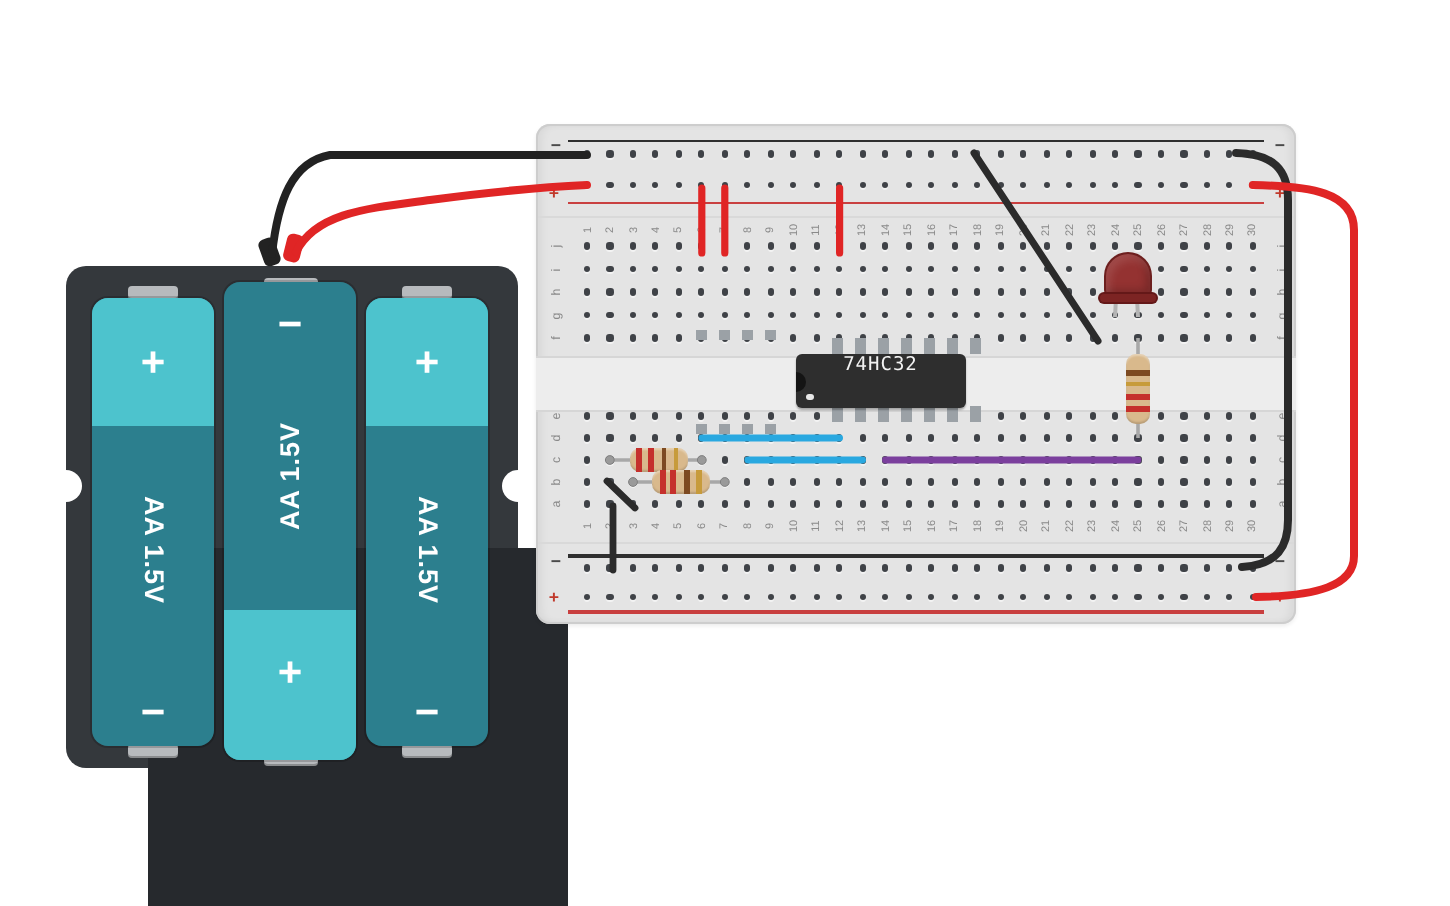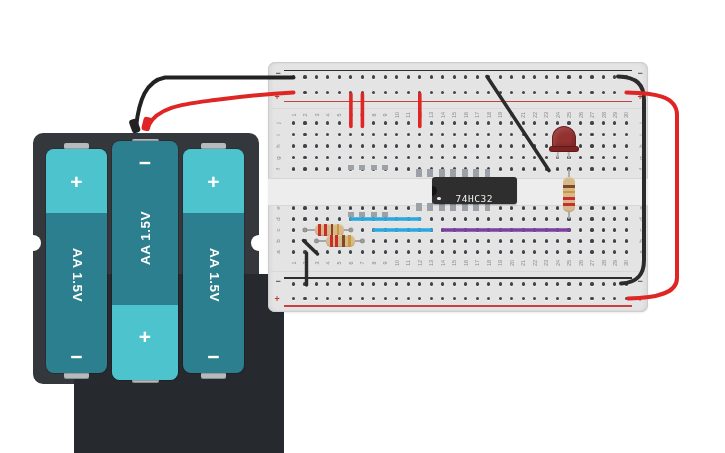--- a/index.html
+++ b/index.html
@@ -41,22 +41,22 @@
   #dip{position:absolute;left:342px;top:168.5px;width:54px;height:43.5px;border-radius:2.5px;
        box-shadow:0 1px 1px rgba(0,0,0,.25);}
   #dip .on-label{position:absolute;left:4px;top:1.5px;color:#fff;font-weight:bold;font-size:8.5px;letter-spacing:.5px;}
   .dip-track{position:absolute;top:12.5px;width:8px;height:19.5px;background:#bed2e6;border-radius:1px;
              box-shadow:inset 0 0 1px rgba(0,0,0,.35);}
   .dip-nub{position:absolute;left:0.5px;right:0.5px;height:8.5px;background:#ffffff;border-radius:1px;
            box-shadow:0 0.5px 1px rgba(0,0,0,.35);}
   .dip-track.on .dip-nub{top:1px;} .dip-track.off .dip-nub{bottom:1px;}
   .dip-num{position:absolute;top:32.5px;width:14px;text-align:center;color:#fff;font-size:7.5px;font-weight:bold;}
   .pinstrip{position:absolute;}
-  #chip{position:absolute;left:432px;top:176.5px;width:84.5px;height:27px;border-radius:3px;
-        display:flex;align-items:flex-end;justify-content:center;box-shadow:0 1px 1px rgba(0,0,0,.3);overflow:hidden;}
+  #chip{position:absolute;left:398px;top:176.5px;width:84.5px;height:27px;border-radius:3px;
+        display:flex;align-items:flex-start;justify-content:center;box-shadow:0 1px 1px rgba(0,0,0,.3);overflow:hidden;}
   #chip .notch2{position:absolute;left:-5px;top:9px;width:10px;height:10px;border-radius:50%;background:#141414;}
   #chip .pin1{position:absolute;left:5px;bottom:3.5px;width:3.5px;height:3.5px;border-radius:50%;background:#e8e8e8;}
   #chip .clabel{color:#f2f2f2;font-family:"DejaVu Sans Mono",monospace;font-size:9.5px;letter-spacing:.5px;}
   #led-dome{position:absolute;left:551.5px;top:125.5px;width:24px;height:22px;
             border-radius:12px 12px 3px 3px;border:1.5px solid rgba(70,12,12,.5);box-sizing:border-box;
             box-shadow:inset 2px 3px 4px rgba(255,255,255,.12), inset -2px -2px 4px rgba(0,0,0,.2);}
   #led-flange{position:absolute;left:548.5px;top:145.5px;width:30px;height:6px;border-radius:3px;
               border:1px solid rgba(70,12,12,.45);box-sizing:border-box;}
 </style>
 </head>

